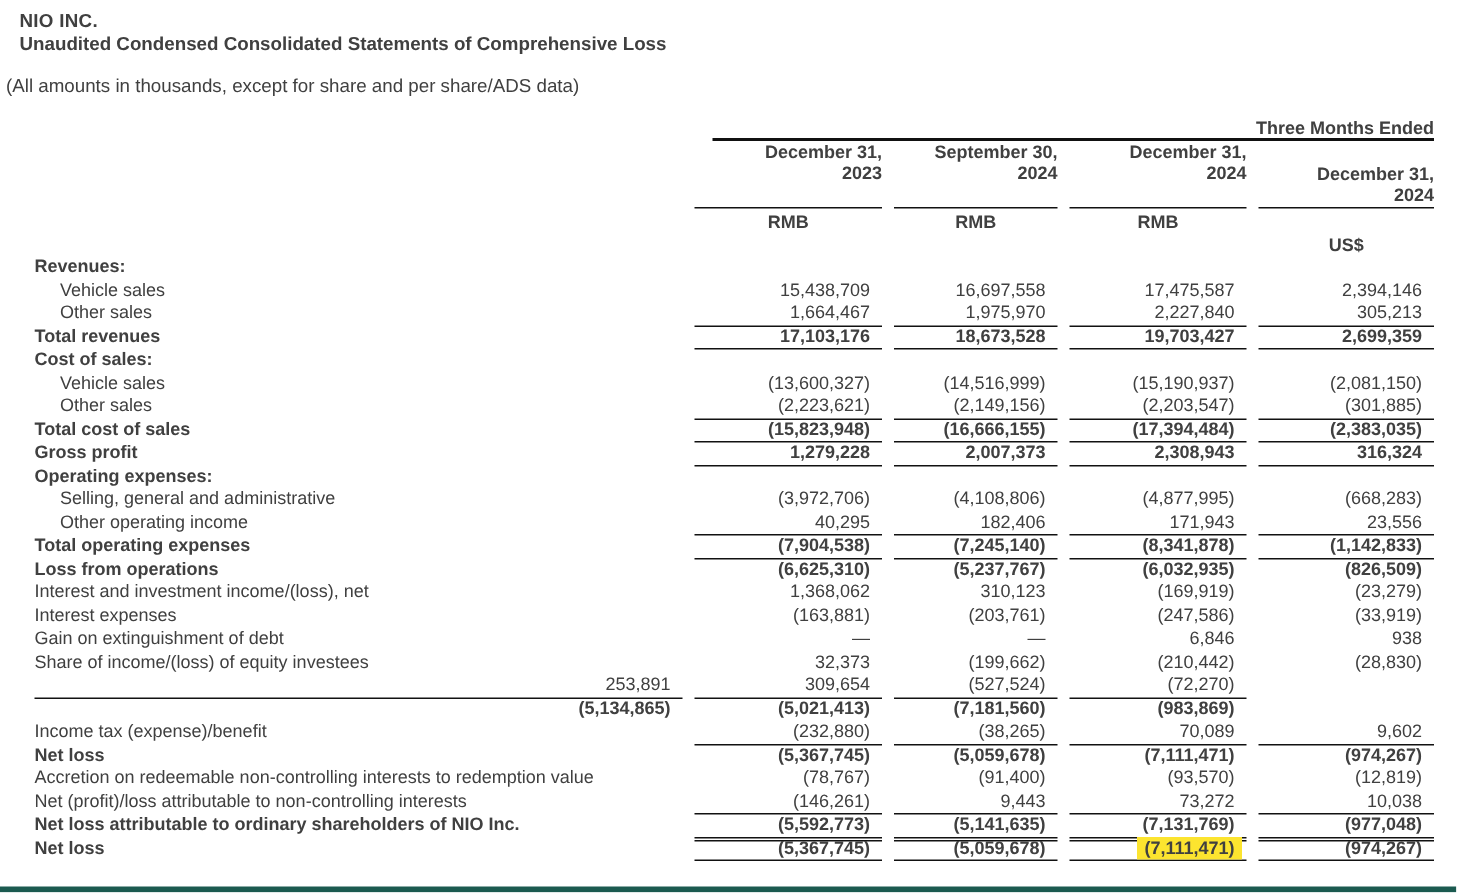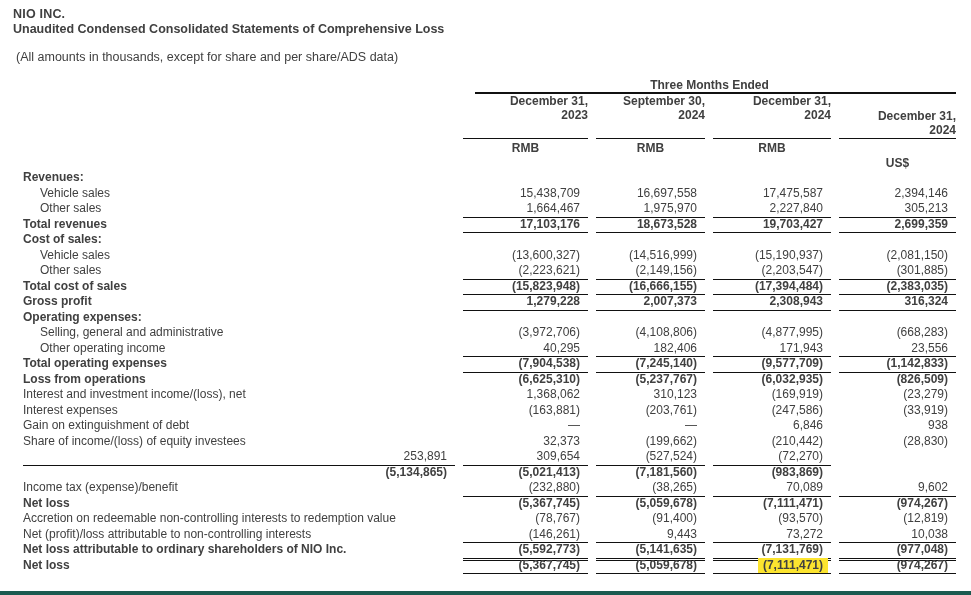--- a/index.html
+++ b/index.html
@@ -15,27 +15,27 @@
   
   #company-name {
     position: absolute; left: 13px; top: 7px;
     font-size: 12.5px; font-weight: 700; letter-spacing: 0.2px;
   }
   #statement-title {
     position: absolute; left: 13px; top: 22px;
     font-size: 12.5px; font-weight: 700;
   }
   #statement-subtitle {
-    position: absolute; left: 16px; top: 50px;
+    position: absolute; left: 4px; top: 50px;
     font-size: 12.5px;
   }
   
   .hdr-period {
     position: absolute; left: 463px; top: 78px; width: 493px;
-    text-align: center; font-size: 12px; font-weight: 700;
+    text-align: right; font-size: 12px; font-weight: 700;
   }
   .hdr-period-line {
     position: absolute; left: 475px; top: 92px; width: 481px; height: 1.5px;
     background: #111;
   }
   .hdr-cols {
     position: absolute; left: 463px; top: 94px; width: 493px;
     display: grid; grid-template-columns: 125px 109px 118px 117px; column-gap: 8px;
   }
   .hdr-col {
@@ -204,21 +204,21 @@
     <div class="cell label indent">Other operating income</div>
     <div class="cell val"><span>40,295</span></div>
     <div class="cell val"><span>182,406</span></div>
     <div class="cell val"><span>171,943</span></div>
     <div class="cell val"><span>23,556</span></div>
   </div>
       <div class="row bold u-single">
     <div class="cell label">Total operating expenses</div>
     <div class="cell val"><span>(7,904,538)</span></div>
     <div class="cell val"><span>(7,245,140)</span></div>
-    <div class="cell val"><span>(9,577,709)</span></div>
+    <div class="cell val"><span>(8,341,878)</span></div>
     <div class="cell val"><span>(1,142,833)</span></div>
   </div>
       <div class="row bold u-none">
     <div class="cell label">Loss from operations</div>
     <div class="cell val"><span>(6,625,310)</span></div>
     <div class="cell val"><span>(5,237,767)</span></div>
     <div class="cell val"><span>(6,032,935)</span></div>
     <div class="cell val"><span>(826,509)</span></div>
   </div>
       <div class="row u-none">

